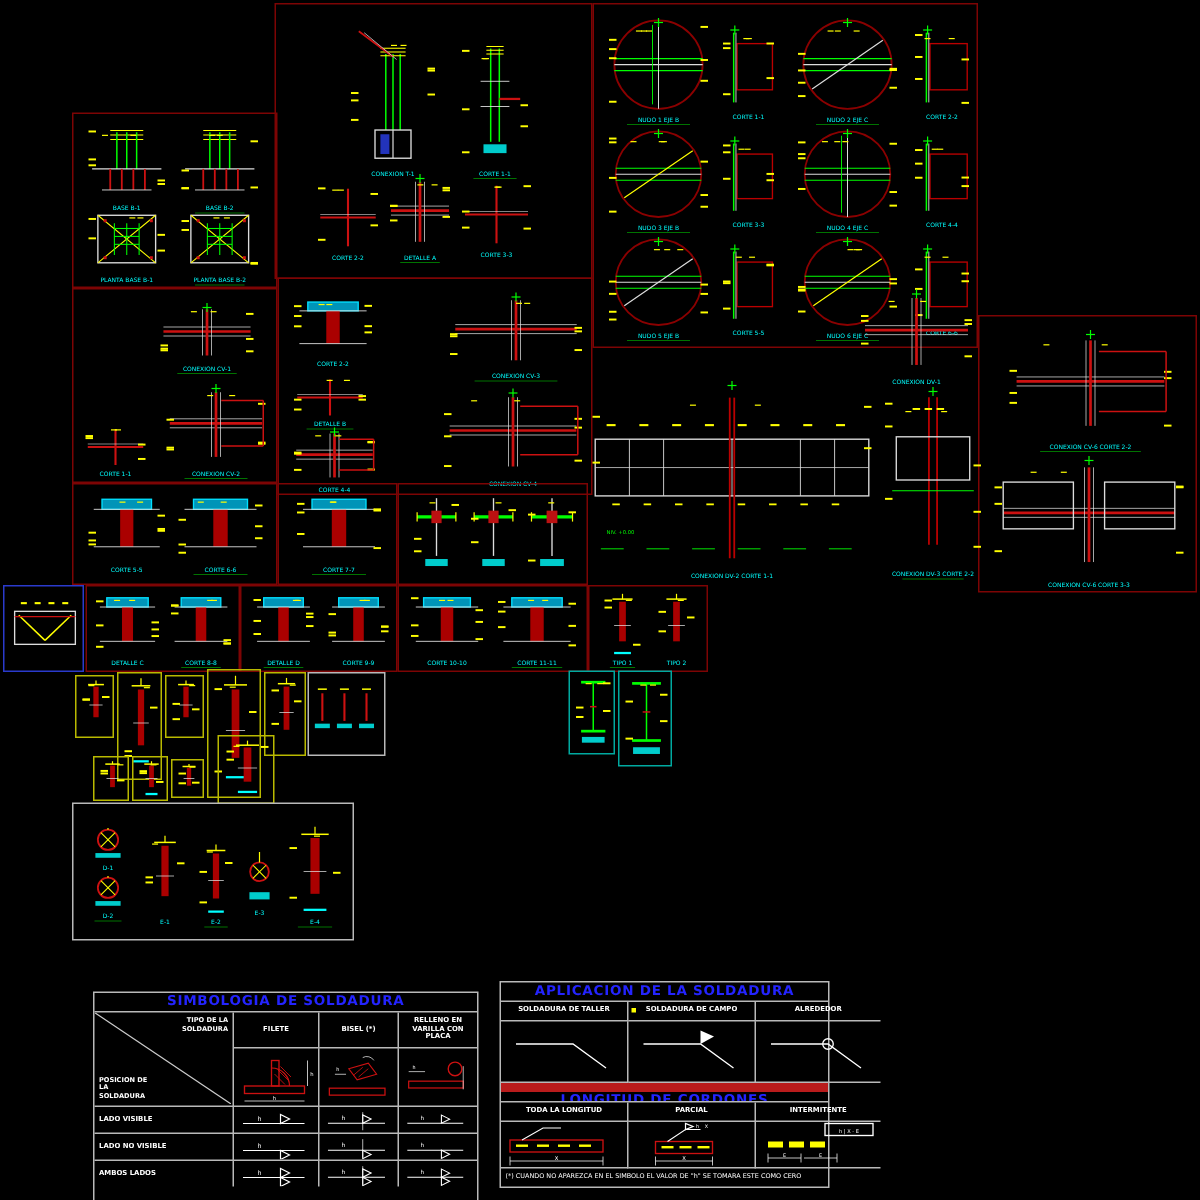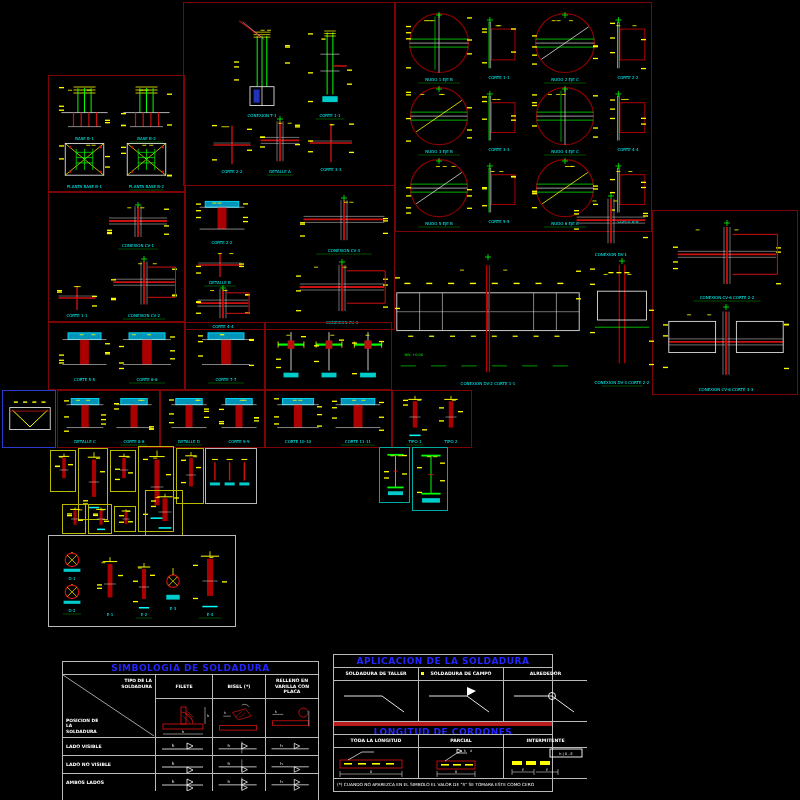--- a/index.html
+++ b/index.html
@@ -1305,21 +1305,21 @@
           <path d="M46,14 L46,5 L55,9 Z" stroke="none" fill="#fff" stroke-width="0.8"></path>
         </svg>
       </div>
     <div class="c nr">
         <svg width="80" height="38" viewBox="0 0 80 38">
           <path d="M8,14 L46,14 L68,30" stroke="#fff" fill="none" stroke-width="0.9"></path>
           <circle cx="46" cy="14" r="3.5" fill="none" stroke="#fff" stroke-width="0.9"></circle>
         </svg>
       </div>
   </div>
-  <div class="ttl" style="border-top:4px solid #b91c1c">LONGITUD DE CORDONES</div>
+  <div class="ttl" style="border-top:6px solid #b91c1c">LONGITUD DE CORDONES</div>
   <div class="grid" style="grid-template-columns:85px 85px 83px;grid-template-rows:13px 31px">
     <div class="c hd">TODA LA LONGITUD</div>
     <div class="c hd">PARCIAL</div>
     <div class="c hd nr">INTERMITENTE</div>
     <div class="c">
         <svg width="80" height="30" viewBox="0 0 80 30">
           <rect x="4" y="12" width="62" height="8" fill="none" stroke="#cc1111" stroke-width="0.9"></rect>
           <rect x="8" y="15" width="8" height="1.6" fill="#ffff00" stroke="none" stroke-width="0.9"></rect>
           <rect x="22" y="15" width="8" height="1.6" fill="#ffff00" stroke="none" stroke-width="0.9"></rect>
           <rect x="36" y="15" width="8" height="1.6" fill="#ffff00" stroke="none" stroke-width="0.9"></rect>

